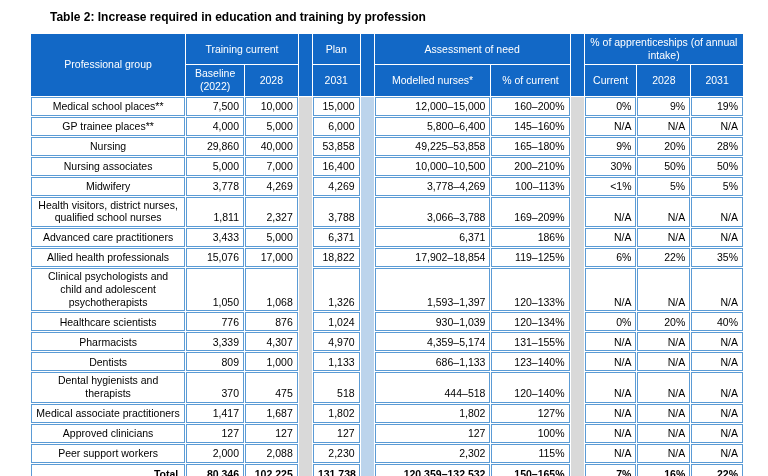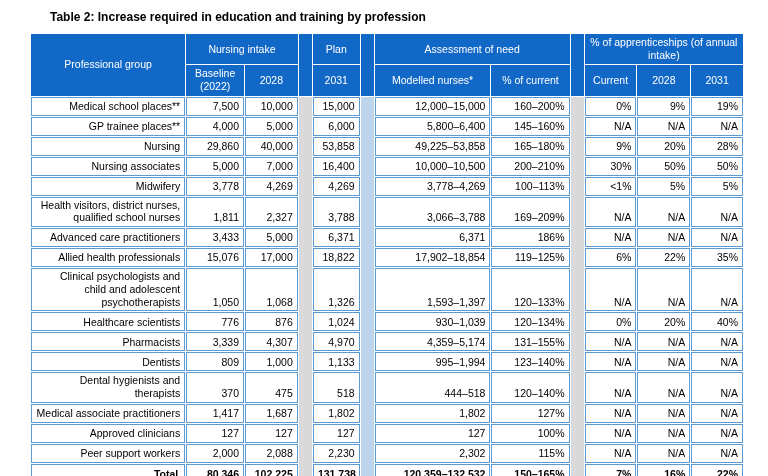--- a/index.html
+++ b/index.html
@@ -17,21 +17,21 @@
   }
   thead tr.h1 { height:20px; }
   thead tr.h2 { height:30px;margin-top:40px; }
 
   tbody td {
     border:1px solid #5B9BD5; background:#ffffff;
     font-size:10.5px; vertical-align:bottom; padding:1px 4px 2px 4px; line-height:1.22;
   }
   tbody tr { height:19px; }
   td.c-num { text-align:right; }
-  td.c-label { text-align:right; }
+  td.c-label { text-align:center; }
   td.spacer { background:#D9D9D9; border:none; padding:0; }
   td.spacer-blue { background:#BCD4EC; }
   tr.total-row { height:20px; }
   tr.total-row td { font-weight:bold; }
   tr.total-row td.c-label { text-align:right; padding-right:6px; }
 </style>
 </head>
 <body>
 
 <div class="page">
@@ -48,21 +48,21 @@
       <col style="width:114px">
         <col style="width:77px">
         <col style="width:13px">
       <col style="width:51px">
         <col style="width:52px">
         <col style="width:51px">
     </colgroup>
     <thead>
       <tr class="h1">
         <th rowspan="2">Professional group</th>
-        <th colspan="2">Nursing intake</th>
+        <th colspan="2">Training current</th>
         <th rowspan="2"></th>
         <th>Plan</th>
         <th rowspan="2"></th>
         <th colspan="2">Assessment of need</th>
         <th rowspan="2"></th>
         <th colspan="3">% of apprenticeships (of annual intake)</th>
       </tr>
       <tr class="h2">
         <th>Baseline (2022)</th>
         <th>2028</th>
@@ -197,21 +197,21 @@
           <td class="c-num">131–155%</td>
           <td class="c-num">N/A</td>
           <td class="c-num">N/A</td>
           <td class="c-num">N/A</td>
         </tr>
         <tr>
           <td class="c-label">Dentists</td>
           <td class="c-num">809</td>
           <td class="c-num">1,000</td>
           <td class="c-num">1,133</td>
-          <td class="c-num">995–1,994</td>
+          <td class="c-num">686–1,133</td>
           <td class="c-num">123–140%</td>
           <td class="c-num">N/A</td>
           <td class="c-num">N/A</td>
           <td class="c-num">N/A</td>
         </tr>
         <tr>
           <td class="c-label">Dental hygienists and therapists</td>
           <td class="c-num">370</td>
           <td class="c-num">475</td>
           <td class="c-num">518</td>

